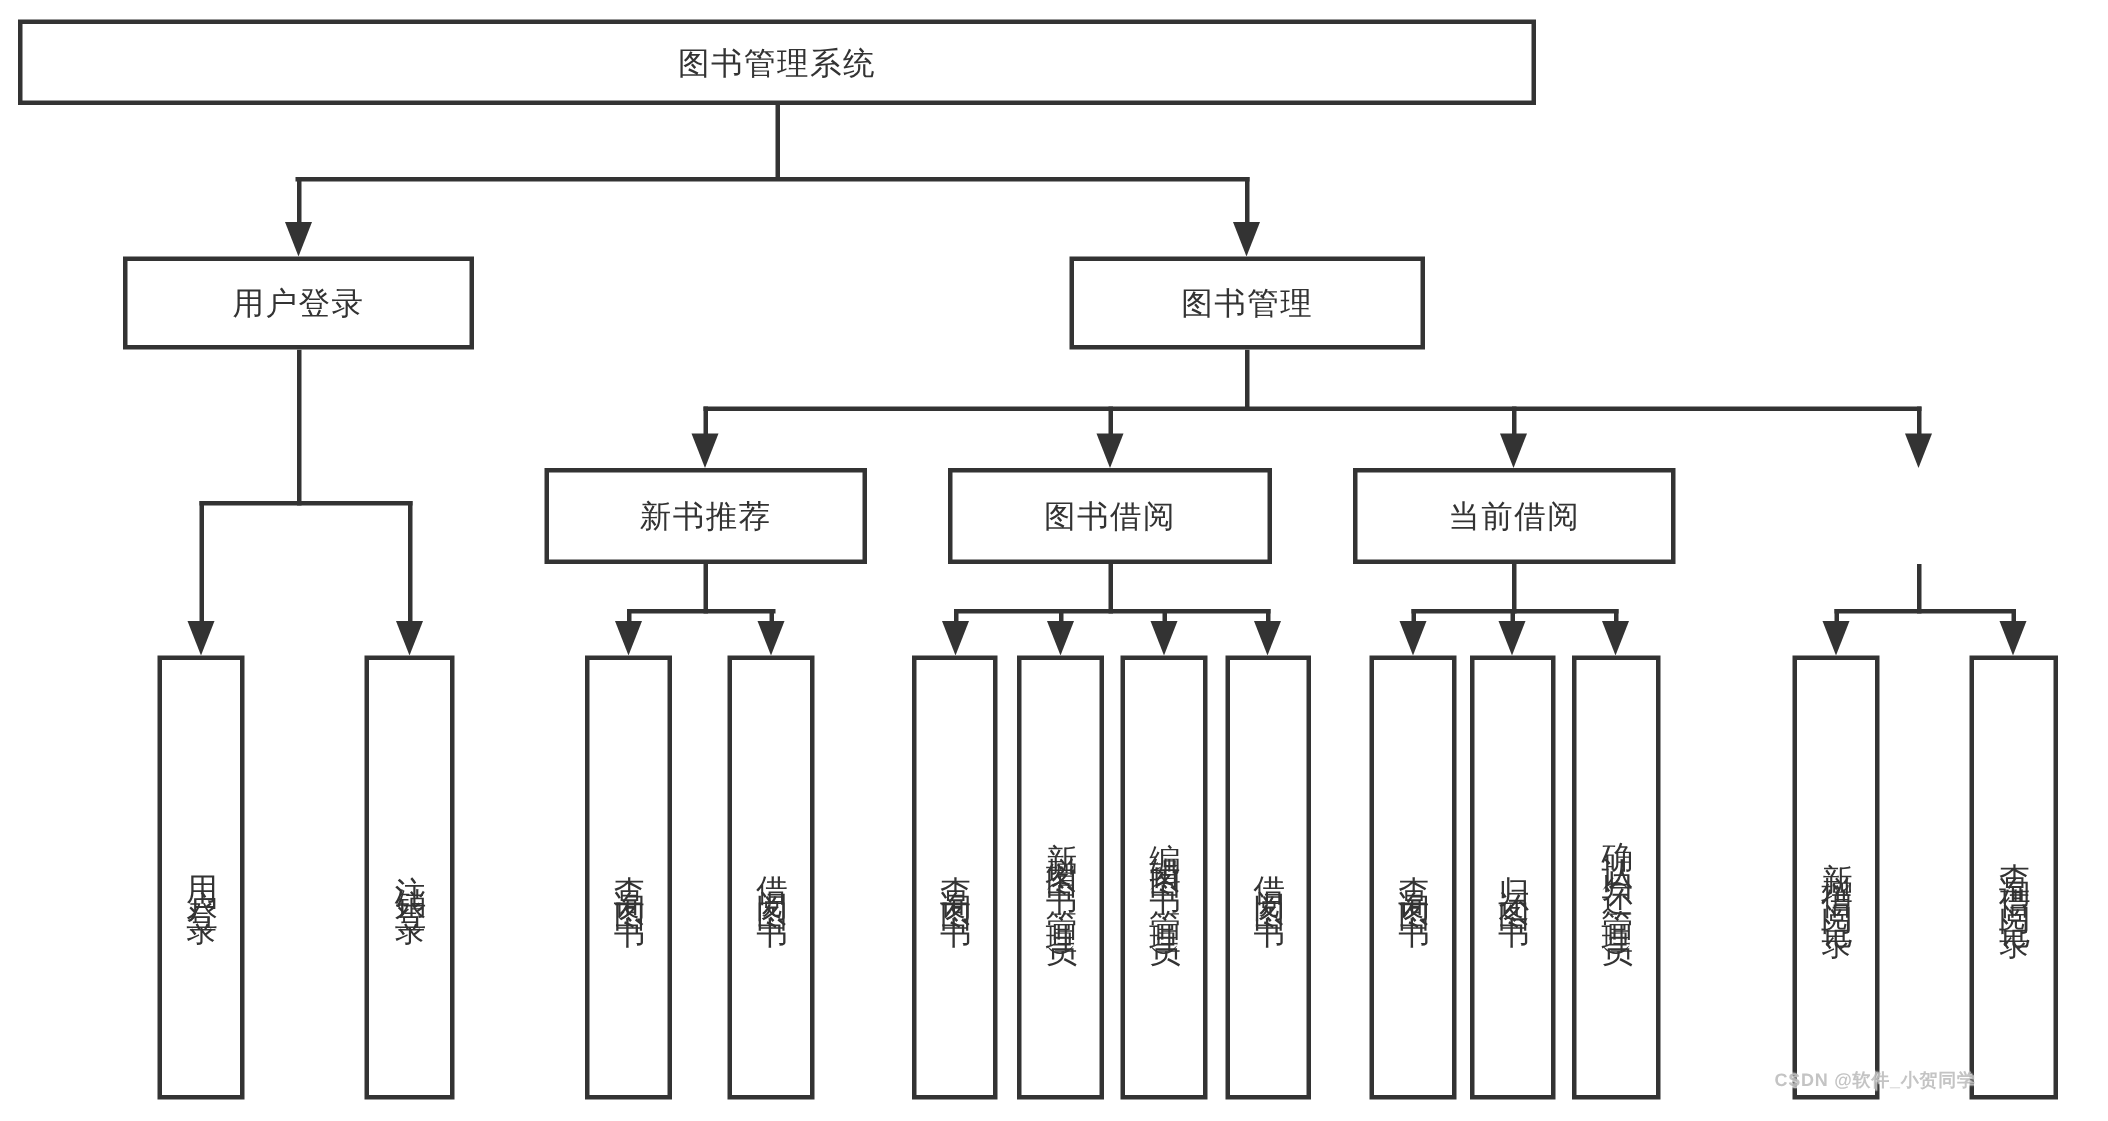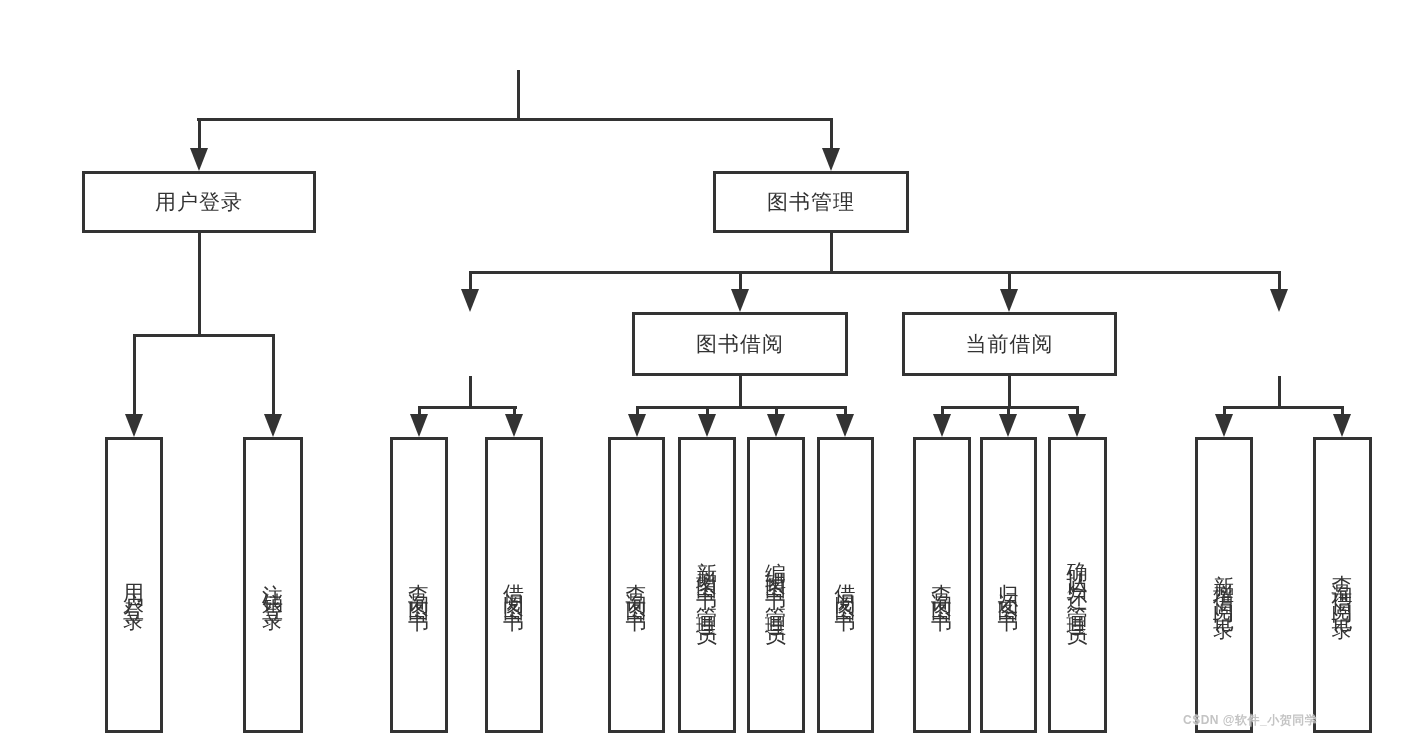--- a/index.html
+++ b/index.html
@@ -79,28 +79,34 @@
     white-space: nowrap;
     z-index: 5;
     font-weight: bold;
   }
 </style>
 </head>
 <body>
 
 <div class="canvas">
 
+  <div class="box" style="left:12px;top:13px;width:1012px;height:57px">
+    <span>图书管理系统</span>
+  </div>
 
   <div class="box" style="left:82px;top:171px;width:234px;height:62px">
     <span>用户登录</span>
   </div>
-  <div class="box" style="left:713px;top:171px;width:196px;height:62px">
+  <div class="box" style="left:713px;top:171px;width:237px;height:62px">
     <span>图书管理</span>
   </div>
 
+  <div class="box" style="left:363px;top:312px;width:215px;height:64px">
+    <span>新书推荐</span>
+  </div>
   <div class="box" style="left:902px;top:312px;width:215px;height:64px">
     <span>当前借阅</span>
   </div>
   <div class="box" style="left:632px;top:312px;width:216px;height:64px">
     <span>图书借阅</span>
   </div>
 
   <div class="box leaf" style="left:105px;width:58px">
     <span class="vlabel">用户登录</span>
   </div>

